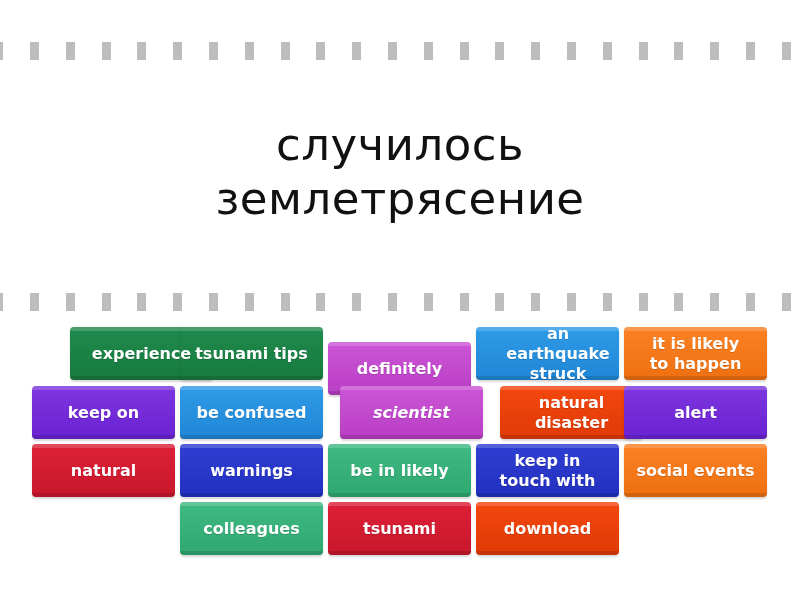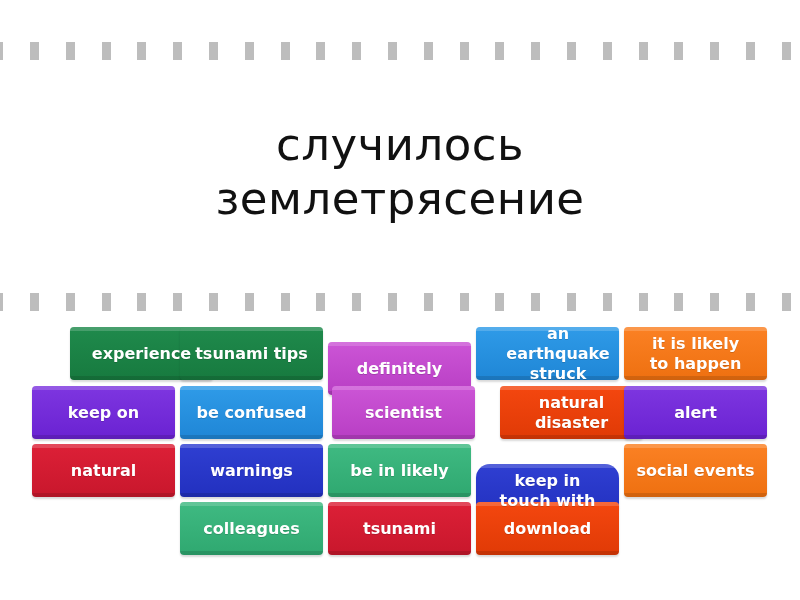--- a/index.html
+++ b/index.html
@@ -165,40 +165,40 @@
       <div class="tile" style="left: 624px; top: 327px; background: linear-gradient(rgb(251, 129, 36), rgb(238, 112, 16));">
         <span class="label">it is likely
 to happen</span>
       </div>
       <div class="tile" style="left: 32px; top: 386px; background: linear-gradient(rgb(126, 54, 224), rgb(106, 34, 210));">
         <span class="label">keep on</span>
       </div>
       <div class="tile" style="left: 180px; top: 386px; background: linear-gradient(rgb(47, 155, 232), rgb(31, 134, 214));">
         <span class="label">be confused</span>
       </div>
-      <div class="tile" style="left: 332px; top: 386px; background: linear-gradient(rgb(204, 85, 214), rgb(184, 62, 196));">
+      <div class="tile" style="left: 340px; top: 386px; background: linear-gradient(rgb(204, 85, 214), rgb(184, 62, 196)); font-style: italic;">
         <span class="label">scientist</span>
       </div>
       <div class="tile" style="left: 500px; top: 386px; background: linear-gradient(rgb(244, 71, 15), rgb(224, 58, 6));">
         <span class="label">natural
 disaster</span>
       </div>
       <div class="tile" style="left: 624px; top: 386px; background: linear-gradient(rgb(126, 54, 224), rgb(106, 34, 210));">
         <span class="label">alert</span>
       </div>
       <div class="tile" style="left: 32px; top: 444px; background: linear-gradient(rgb(221, 32, 55), rgb(200, 23, 44));">
         <span class="label">natural</span>
       </div>
       <div class="tile" style="left: 180px; top: 444px; background: linear-gradient(rgb(47, 63, 210), rgb(34, 48, 191));">
         <span class="label">warnings</span>
       </div>
       <div class="tile" style="left: 328px; top: 444px; background: linear-gradient(rgb(63, 186, 130), rgb(47, 168, 112));">
         <span class="label">be in likely</span>
       </div>
-      <div class="tile" style="left: 476px; top: 464px; background: linear-gradient(rgb(47, 63, 210), rgb(34, 48, 191)); border-radius: 14px;">
+      <div class="tile" style="left: 476px; top: 444px; background: linear-gradient(rgb(47, 63, 210), rgb(34, 48, 191));">
         <span class="label">keep in
 touch with</span>
       </div>
       <div class="tile" style="left: 624px; top: 444px; background: linear-gradient(rgb(251, 129, 36), rgb(238, 112, 16));">
         <span class="label">social events</span>
       </div>
       <div class="tile" style="left: 180px; top: 502px; background: linear-gradient(rgb(63, 186, 130), rgb(47, 168, 112));">
         <span class="label">colleagues</span>
       </div>
       <div class="tile" style="left: 328px; top: 502px; background: linear-gradient(rgb(221, 32, 55), rgb(200, 23, 44));">

